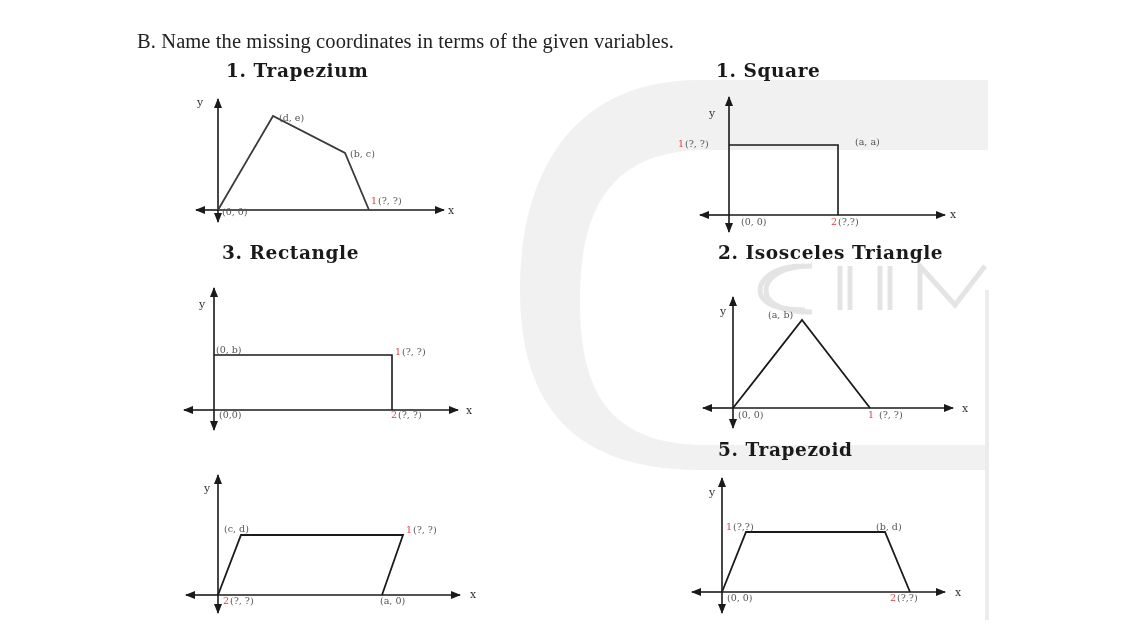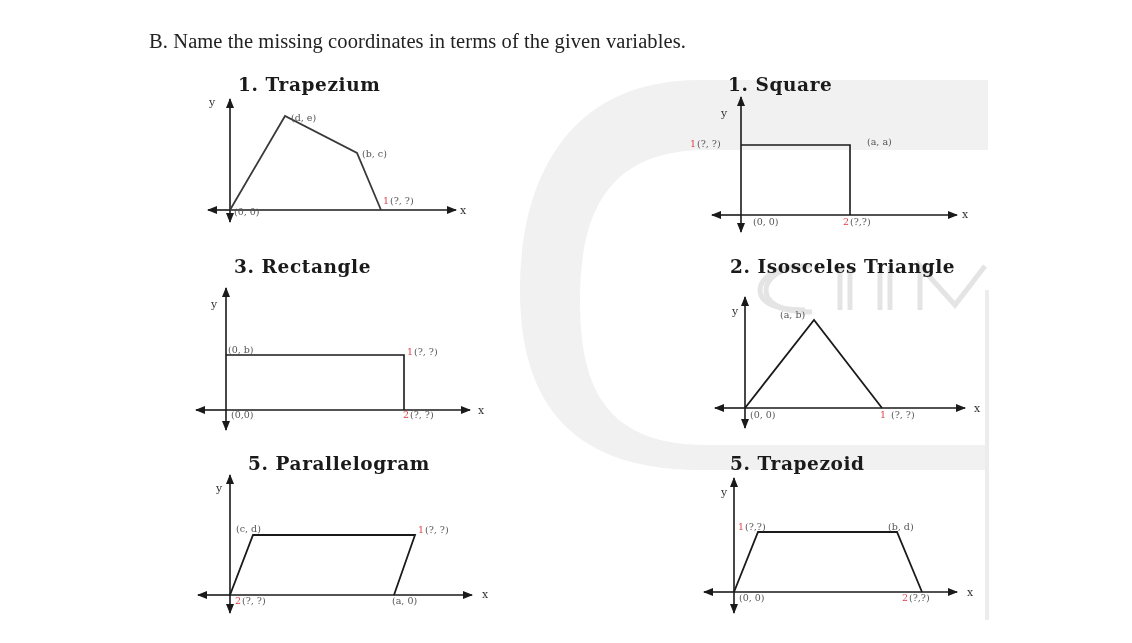--- a/index.html
+++ b/index.html
@@ -1,22 +1,22 @@
 <!DOCTYPE html>
 <html><head>
 <meta charset="utf-8">
 <style>
   html, body { margin: 0; padding: 0; background: #ffffff; }
   body { width: 1132px; height: 643px; position: relative; overflow: hidden;
          font-family: "Liberation Serif", "DejaVu Serif", serif; color: #1a1a1a; }
   .wm { position: absolute; left: 0; top: 0; width: 1132px; height: 643px; z-index: 0; pointer-events: none; }
-  .layer { position: absolute; left: 12px; top: 0; width: 984px; height: 643px; z-index: 1; }
+  .layer { position: absolute; left: 0; top: 0; width: 984px; height: 643px; z-index: 1; }
   .instruction { position: absolute; left: 137px; top: 30px; font-size: 20.5px; color: #222; letter-spacing: 0.1px; white-space: nowrap; }
   .heading { position: absolute; font-size: 18.5px; font-weight: bold; color: #1a1a1a; white-space: nowrap; letter-spacing: 0.6px;
-             font-family: "DejaVu Serif", "Liberation Serif", serif; margin-top: 14px; }
+             font-family: "DejaVu Serif", "Liberation Serif", serif; }
   svg.diagrams { position: absolute; left: 0; top: 0; }
   .lbl { font-family: "DejaVu Serif", "Liberation Serif", serif; font-size: 9.5px; fill: #555; }
   .num { fill: #e0424a; }
   .axis-lbl { font-family: "DejaVu Serif", serif; font-size: 11px; fill: #333; }
 </style>
 </head>
 <body>
 
 <svg class="wm" width="1132" height="643" viewBox="0 0 1132 643">
 
@@ -34,21 +34,20 @@
   </g>
 </svg>
 
 <div class="layer">
   <div class="instruction">B. Name the missing coordinates in terms of the given variables.</div>
 
   <div class="heading" style="left:226px; top:60px;">1. Trapezium</div>
   <div class="heading" style="left:716px; top:60px;">1. Square</div>
   <div class="heading" style="left:222px; top:242px;">3. Rectangle</div>
   <div class="heading" style="left:718px; top:242px;">2. Isosceles Triangle</div>
-  <div class="heading" style="left:236px; top:439px;">5. Parallelogram</div>
   <div class="heading" style="left:718px; top:439px;">5. Trapezoid</div>
 
   <svg class="diagrams" width="1132" height="643" viewBox="0 0 1132 643">
     <defs>
       <marker id="ah" markerWidth="10" markerHeight="8" refX="9" refY="4" orient="auto" markerUnits="userSpaceOnUse">
         <path d="M0,0 L10,4 L0,8 Z" fill="#1a1a1a"></path>
       </marker>
     </defs>
 
     <g>

